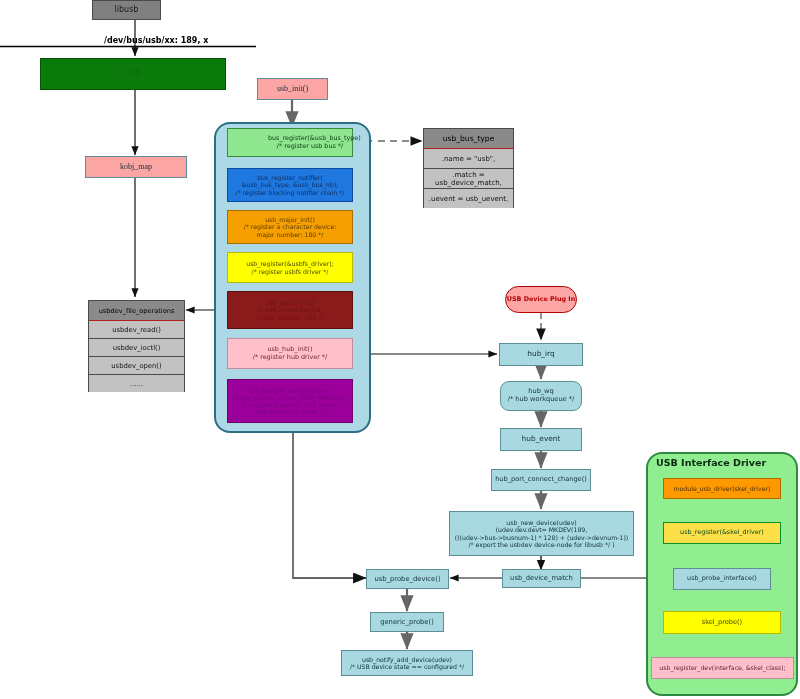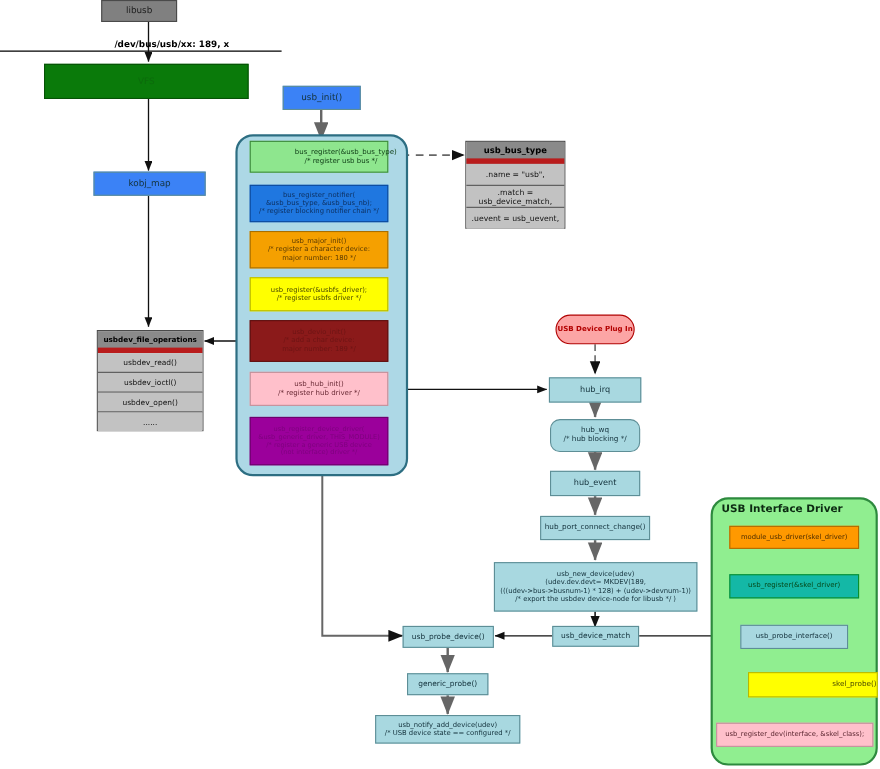--- a/index.html
+++ b/index.html
@@ -10,41 +10,41 @@
   svg.edges{position:absolute;left:0;top:0;width:800px;height:699px;pointer-events:none;}
 
   .node{position:absolute;box-sizing:border-box;display:flex;align-items:center;
         justify-content:center;text-align:center;line-height:1.18;
         border:1px solid #3a3a3a;white-space:pre-line;}
   .node span{display:block;width:100%;}
 
   
   .c-gray   {background:#808080;color:#1a1a1a;border-color:#4a4a4a;}
   .c-green  {background:#0a7a0a;color:#0c6b0c;border-color:#065206;}
-  .c-lblue  {background:#3b82f6;color:#14323a;border-color:#5d8e96;}
+  .c-lblue  {background:#fca5a5;color:#14323a;border-color:#5d8e96;font-family:Liberation Serif, serif;}
   .c-lblue2 {background:#a8d8e0;color:#12303a;border-color:#5d8e96;}
   .c-lgreen {background:#8ee68e;color:#13421a;border-color:#3c8a3c;}
   .c-blue   {background:#1f77e0;color:#0d2f5e;border-color:#0d4a9c;}
   .c-orange {background:#f5a000;color:#5a3a00;border-color:#a86f00;}
   .c-yellow {background:#ffff00;color:#4a4a00;border-color:#b8b800;}
   .c-dred   {background:#8b1a1a;color:#6d1414;border-color:#5e1111;}
   .c-pink   {background:#ffc0cb;color:#6b2b37;border-color:#c08f99;}
   .c-purple {background:#9b009b;color:#7e007e;border-color:#6d006d;}
   .c-red    {background:#fca5a5;color:#b30000;border-color:#b00000;}
-  .c-grnbtn {background:#14b8a6;color:#06491b;border-color:#0a8f2c;}
+  .c-grnbtn {background:#fde047;color:#06491b;border-color:#0a8f2c;}
   .c-lpink  {background:#ffc0cb;color:#5b2630;border-color:#c08f99;}
   .c-orange2{background:#ff9900;color:#4a2c00;border-color:#b06a00;}
 
   .rounded{border-radius:9px;}
   .pill{border-radius:14px;}
 
   
   .struct{position:absolute;box-sizing:border-box;border:1px solid #4a4a4a;}
-  .struct .hdr{background:#8a8a8a;color:#000;font-weight:bold;text-align:left;
-               border-bottom:5px solid #b91c1c;box-sizing:border-box;
+  .struct .hdr{background:#8a8a8a;color:#000;font-weight:normal;text-align:left;
+               border-bottom:1px solid #b91c1c;box-sizing:border-box;
                display:flex;align-items:center;justify-content:center;}
   .struct .row{background:#c2c2c2;color:#111;text-align:center;
                border-bottom:1px solid #4a4a4a;box-sizing:border-box;
                display:flex;align-items:center;justify-content:center;}
   .struct .row:last-child{border-bottom:none;}
 
   
   .panel{position:absolute;box-sizing:border-box;}
   .panel-blue{background:#add8e6;border:2px solid #2d6e82;border-radius:16px;}
   .panel-green{background:#90ee90;border:2px solid #2d8a3e;border-radius:16px;}
@@ -205,21 +205,21 @@
   <div class="node c-red pill" style="left:505px;top:286px;width:72px;height:27px;font-size:6.4px;font-weight:bold;">
     <span>USB Device Plug In</span>
   </div>
 
   <div class="node c-lblue2" style="left:499px;top:343px;width:84px;height:23px;font-size:7.4px;">
     <span>hub_irq</span>
   </div>
 
   <div class="node c-lblue2 rounded" style="left:500px;top:381px;width:82px;height:30px;font-size:6.6px;">
     <span>hub_wq
-/* hub blocking */</span>
+/* hub workqueue */</span>
   </div>
 
   <div class="node c-lblue2" style="left:500px;top:428px;width:82px;height:23px;font-size:7.4px;">
     <span>hub_event</span>
   </div>
 
   <div class="node c-lblue2" style="left:491px;top:469px;width:100px;height:22px;font-size:6.6px;">
     <span>hub_port_connect_change()</span>
   </div>
 
@@ -252,21 +252,21 @@
   </div>
 
   <div class="node c-grnbtn" style="left:663px;top:522px;width:118px;height:22px;font-size:6.4px;">
     <span>usb_register(&amp;skel_driver)</span>
   </div>
 
   <div class="node c-lblue2" style="left:673px;top:568px;width:98px;height:22px;font-size:6.4px;">
     <span>usb_probe_interface()</span>
   </div>
 
-  <div class="node c-yellow" style="left:680px;top:611px;width:118px;height:23px;font-size:6.6px;text-align:right;">
+  <div class="node c-yellow" style="left:663px;top:611px;width:118px;height:23px;font-size:6.6px;">
     <span>skel_probe()</span>
   </div>
 
   <div class="node c-lpink" style="left:651px;top:657px;width:143px;height:22px;font-size:6.2px;">
     <span>usb_register_dev(interface, &amp;skel_class);</span>
   </div>
 
 </div>
 
 </body></html>

